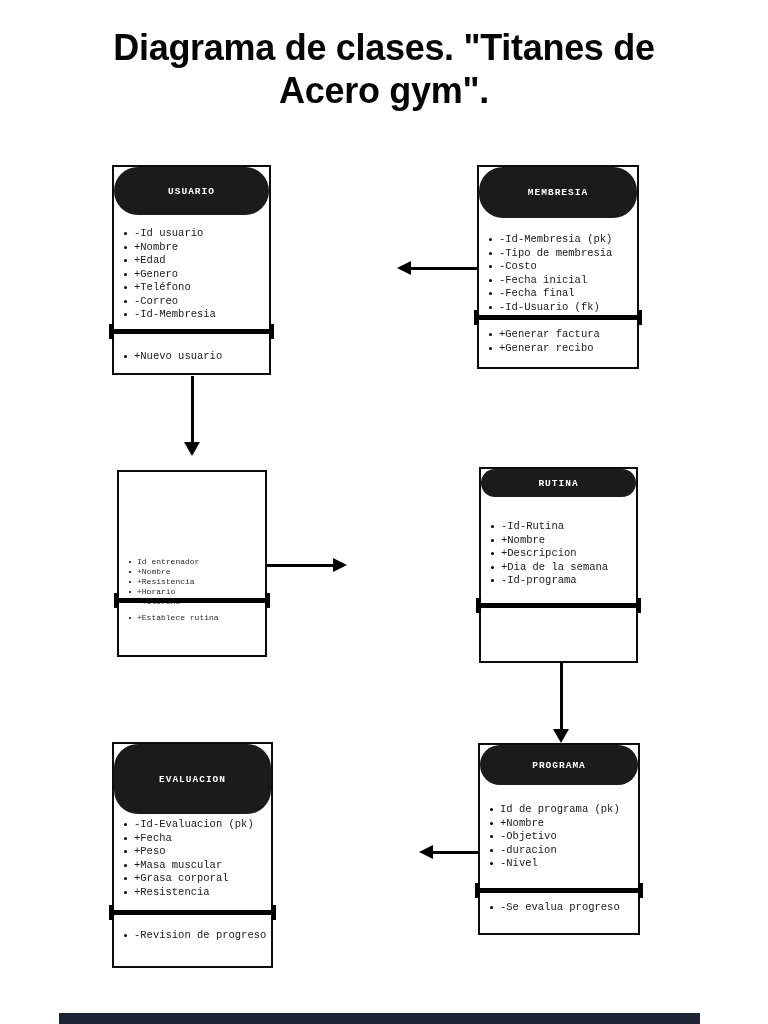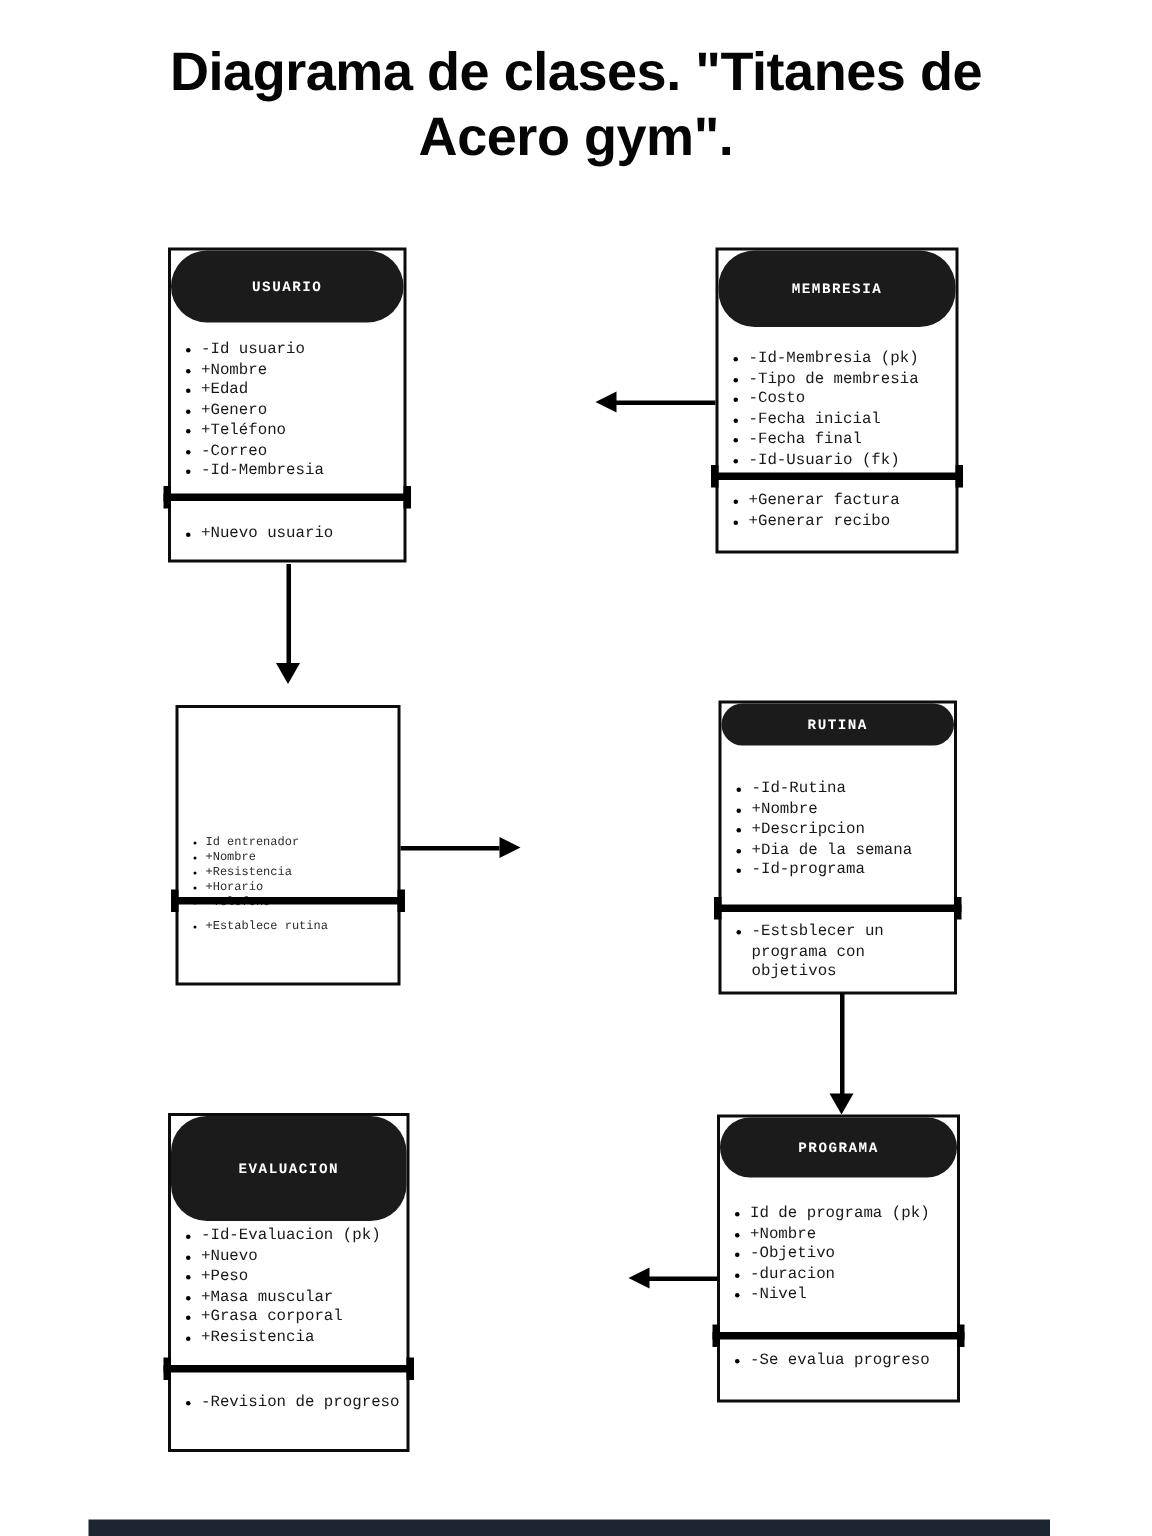--- a/index.html
+++ b/index.html
@@ -223,40 +223,34 @@
         <div class="row">
           <span class="bullet"></span>
           <span class="txt">+Dia de la semana</span>
         </div>
         <div class="row">
           <span class="bullet"></span>
           <span class="txt">-Id-programa</span>
         </div>
       </div>
     <div class="divider"></div>
-    <div class="class-methods">
-        <div class="row">
-          <span class="bullet"></span>
-          <span class="txt">-Estsblecer un programa con objetivos</span>
-        </div>
-      </div>
   </div>
 
   <div class="class-box" id="box-evaluacion">
     <div class="class-header">
       <span>EVALUACION</span>
     </div>
     <div class="class-attrs">
         <div class="row">
           <span class="bullet"></span>
           <span class="txt">-Id-Evaluacion (pk)</span>
         </div>
         <div class="row">
           <span class="bullet"></span>
-          <span class="txt">+Nuevo</span>
+          <span class="txt">+Fecha</span>
         </div>
         <div class="row">
           <span class="bullet"></span>
           <span class="txt">+Peso</span>
         </div>
         <div class="row">
           <span class="bullet"></span>
           <span class="txt">+Masa muscular</span>
         </div>
         <div class="row">

